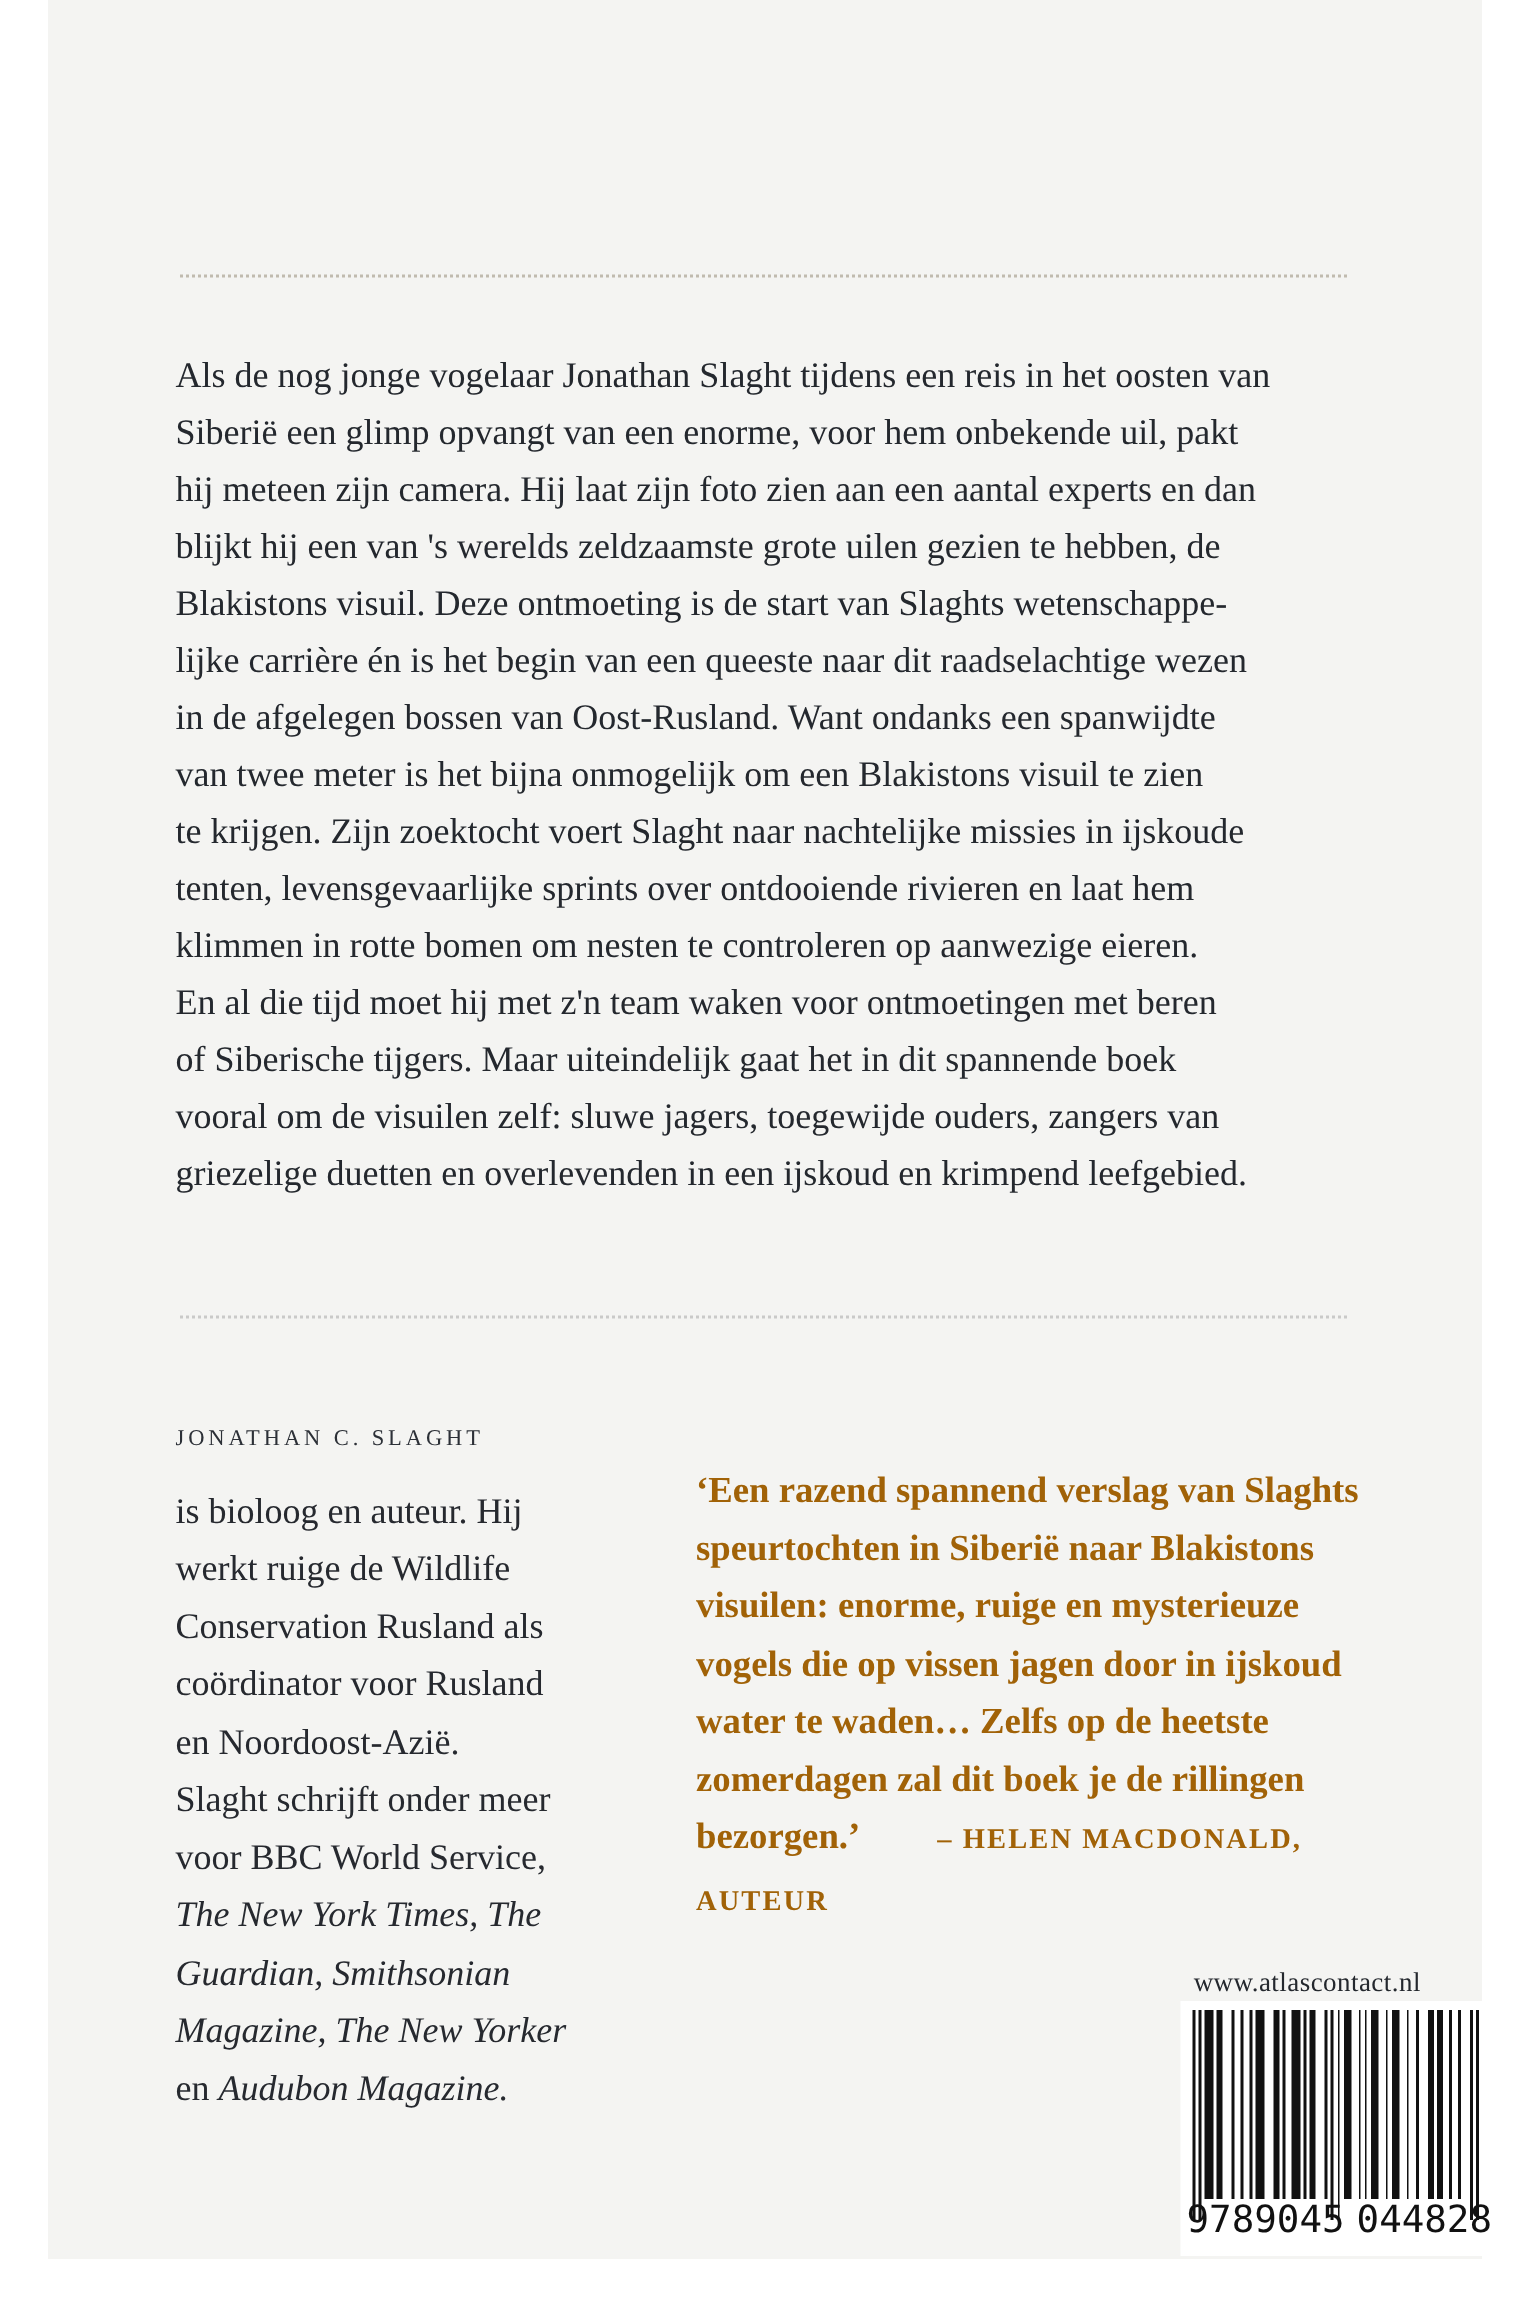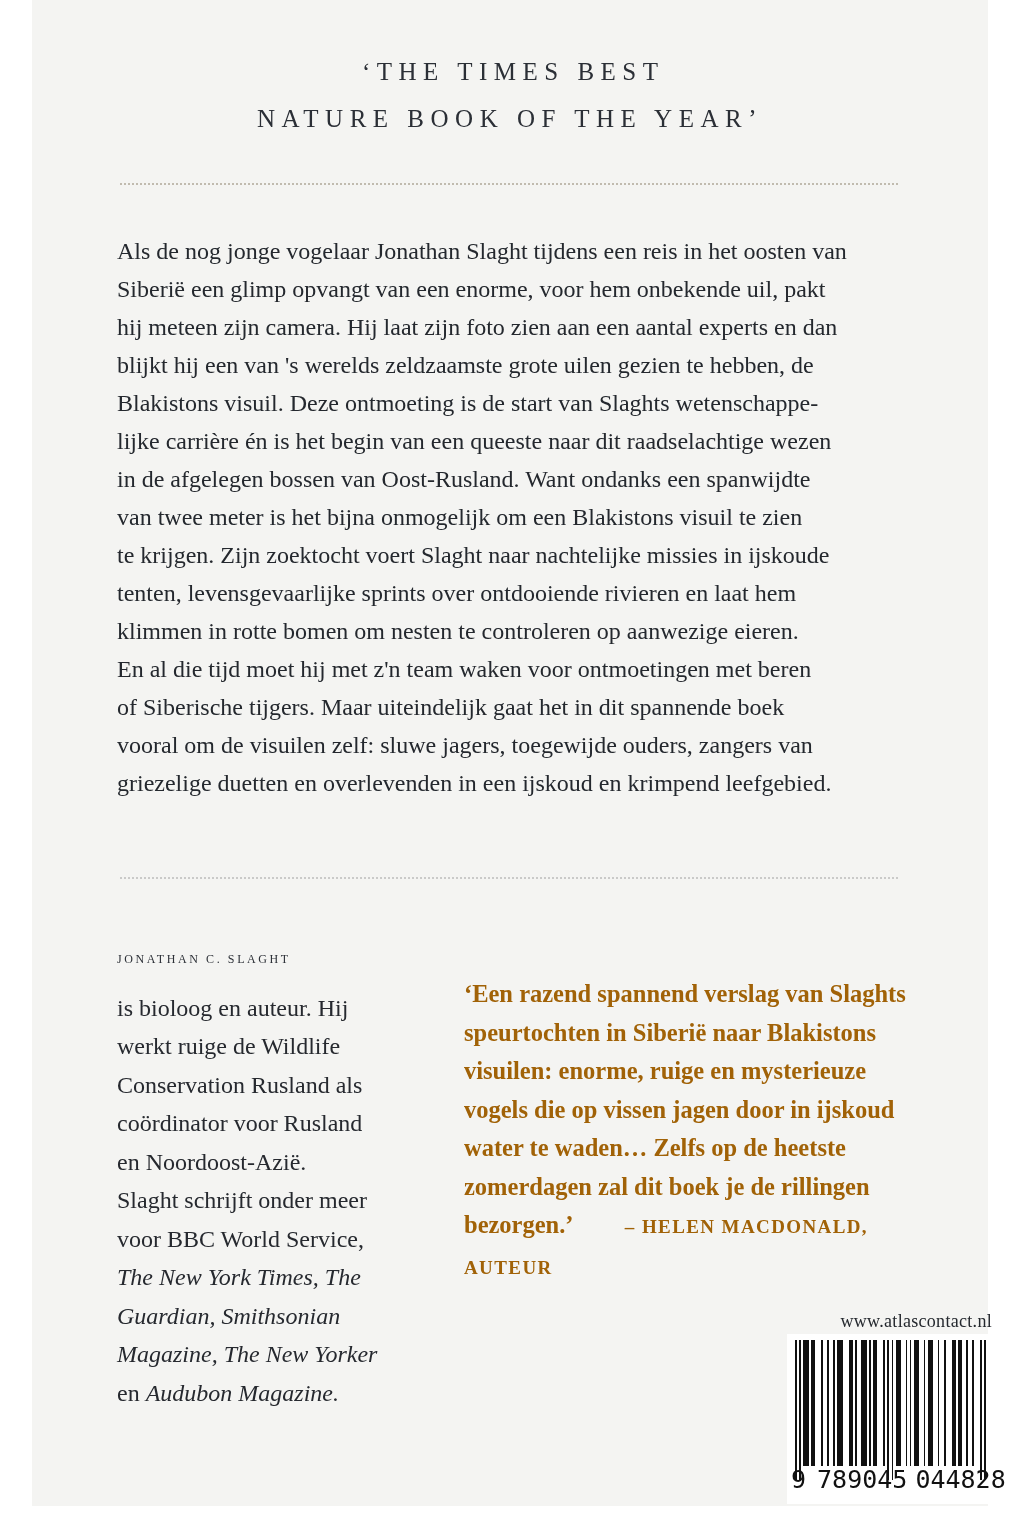--- a/index.html
+++ b/index.html
@@ -82,21 +82,21 @@
     position: absolute;
     left: 85px;
     top: 940px;
     width: 275px;
     color: #26292f;
     font-size: 24px;
     line-height: 38.5px;
   }
   .author-name {
     display: block;
-    font-size: 12px;
+    font-size: 15px;
     letter-spacing: 2.6px;
     color: #2c3037;
     margin-bottom: 10px;
   }
   .author-bio { display: block; white-space: pre-line; }
   .author-bio i { font-style: italic; }
 
   .quote-col {
     position: absolute;
     left: 432px;
@@ -120,24 +120,24 @@
     font-style: italic;
     font-size: 18px;
     letter-spacing: 1.3px;
     line-height: 36px;
   }
   .quote-attrib-2 .roman { font-style: normal; }
 
   
   .publisher-url {
     position: absolute;
-    left: 755px;
+    left: 737px;
     top: 1311px;
     width: 205px;
-    text-align: right;
+    text-align: center;
     font-size: 18px;
     letter-spacing: 0.3px;
     color: #24282e;
   }
   .barcode-block {
     position: absolute;
     left: 755px;
     top: 1334px;
     width: 207px;
     height: 170px;
@@ -164,30 +164,28 @@
     width: 207px;
     height: 34px;
     font-family: "DejaVu Sans Mono", "Liberation Mono", monospace;
     font-size: 25px;
     letter-spacing: 0px;
     color: #111;
     display: flex;
     align-items: center;
   }
   .barcode-digits .d-lead { margin-left: 4px; }
-  .barcode-digits .d-left { margin-left: 11px; }
+  .barcode-digits .d-left { }
   .barcode-digits .d-right { margin-left: 8px; }
 </style>
 </head>
 <body>
 
 <div class="cover">
 
-  <div class="press-quote">‘THE TIMES BEST
-NATURE BOOK OF THE YEAR’</div>
 
   <div class="rule rule-top"></div>
 
   <div class="blurb-body">Als de nog jonge vogelaar Jonathan Slaght tijdens een reis in het oosten van
 Siberië een glimp opvangt van een enorme, voor hem onbekende uil, pakt
 hij meteen zijn camera. Hij laat zijn foto zien aan een aantal experts en dan
 blijkt hij een van 's werelds zeldzaamste grote uilen gezien te hebben, de
 Blakistons visuil. Deze ontmoeting is de start van Slaghts wetenschappe-
 lijke carrière én is het begin van een queeste naar dit raadselachtige wezen
 in de afgelegen bossen van Oost-Rusland. Want ondanks een spanwijdte

